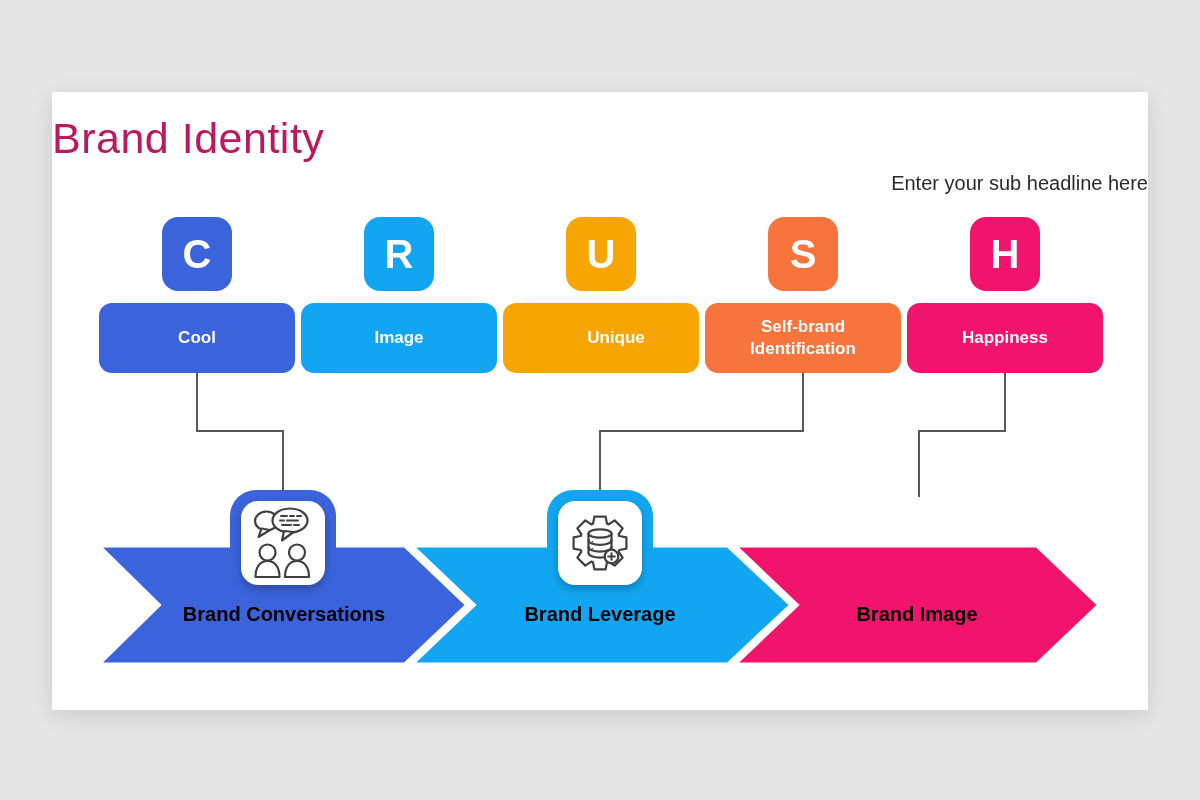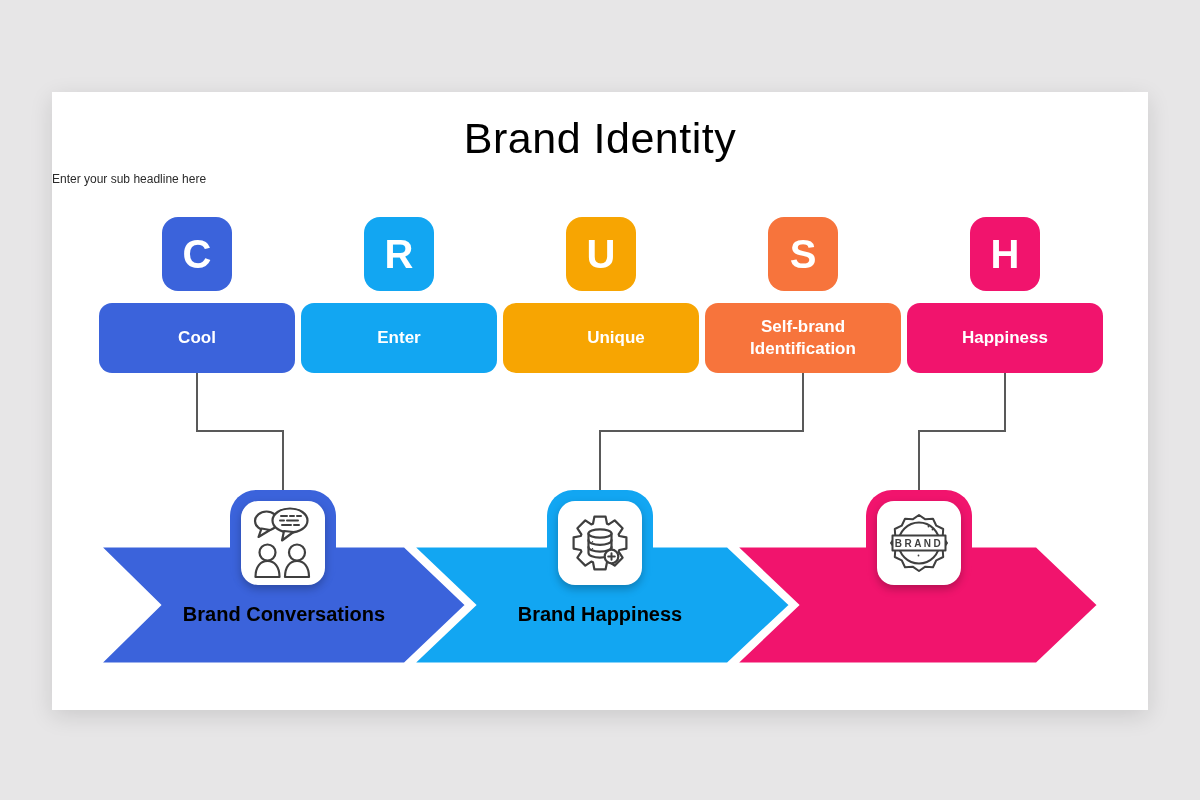--- a/index.html
+++ b/index.html
@@ -10,28 +10,27 @@
     position:relative;
     overflow:hidden;
   }
   .slide{
     position:absolute;left:52px;top:92px;width:1096px;height:618px;
     background:#FFFFFF;
     box-shadow:0 6px 22px rgba(0,0,0,0.12);
   }
   .title{
     position:absolute;left:0;right:0;top:22px;
-    text-align:center;
-    font-size:43px;font-weight:500;color:#000000;
+    font-size:43px;font-weight:500;color:#be185d;
     letter-spacing:0.5px;
   }
   .subtitle{
     position:absolute;left:0;right:0;top:80px;
-    text-align:left;
-    font-size:12px;font-weight:400;color:#2a2a2a;
+    text-align:right;
+    font-size:20px;font-weight:400;color:#2a2a2a;
   }
   .letter-box{
     position:absolute;top:125px;width:70px;height:74px;
     border-radius:16px;
     display:flex;align-items:center;justify-content:center;
     color:#fff;font-size:40px;font-weight:700;
   }
   .bar{
     position:absolute;top:211px;width:196px;height:70px;
     border-radius:13px;
@@ -81,21 +80,21 @@
       <span>S</span>
     </div>
   <div class="letter-box" style="left: 918px; background: rgb(241, 20, 109);">
       <span>H</span>
     </div>
 
   <div class="bar" style="left: 47px; background: rgb(59, 99, 219); border-radius: 13px;">
       <span>Cool</span>
     </div>
   <div class="bar" style="left: 249px; background: rgb(18, 166, 242);">
-      <span>Enter</span>
+      <span>Image</span>
     </div>
   <div class="bar" style="left: 451px; background: rgb(247, 165, 2); padding-left: 48px;">
       <span>Unique</span>
     </div>
   <div class="bar" style="left: 653px; background: rgb(247, 116, 60);">
       <span>Self-brand Identification</span>
     </div>
   <div class="bar" style="left: 855px; background: rgb(241, 20, 109);">
       <span>Happiness</span>
     </div>
@@ -138,30 +137,18 @@
         <path d="M21.5,30.2 c0,2.6 5.1,4.6 11.5,4.6 c6.4,0 11.5,-2 11.5,-4.6"></path>
         <path d="M21.5,37 c0,2.6 5.1,4.6 11.5,4.6 c6.4,0 11.5,-2 11.5,-4.6"></path>
         <circle cx="25.5" cy="31.8" r="0.7" fill="#3F3F3F" stroke="none"></circle>
         <circle cx="25.5" cy="38.6" r="0.7" fill="#3F3F3F" stroke="none"></circle>
         <circle cx="44.5" cy="46.5" r="6.8" fill="#FFFFFF"></circle>
         <path d="M41.2,46.5 h6.6 M44.5,43.2 v6.6" stroke-width="2"></path>
       </svg>
     </div>
   </div>
 
-  <div class="icon-box" style="left: 814px; background: rgb(241, 20, 109);">
-    <div class="icon-box-inner">
-      <svg width="64" height="64" viewBox="0 0 64 64" fill="none" stroke="#3F3F3F" stroke-width="2" stroke-linejoin="round">
-        <polygon fill="#FFFFFF" points="60,32 55.7,38.3 56.2,46 49.3,49.3 46,56.2 38.3,55.7 32,60 25.7,55.7 18,56.2 14.7,49.3 7.8,46 8.3,38.3 4,32 8.3,25.7 7.8,18 14.7,14.7 18,7.8 25.7,8.3 32,4 38.3,8.3 46,7.8 49.3,14.7 56.2,18 55.7,25.7"></polygon>
-        <circle cx="32" cy="32" r="20.5" fill="#FFFFFF"></circle>
-        <circle cx="41.5" cy="15.5" r="0.9" fill="#3F3F3F" stroke="none"></circle>
-        <circle cx="45.5" cy="18.5" r="0.9" fill="#3F3F3F" stroke="none"></circle>
-        <rect x="5.5" y="24.5" width="53" height="15" fill="#FFFFFF"></rect>
-        <text x="32" y="35.5" text-anchor="middle" fill="#3F3F3F" stroke="none" font-family="Liberation Sans, sans-serif" font-size="10" font-weight="700" letter-spacing="2.5">BRAND</text>
-        <circle cx="31.5" cy="44.5" r="0.9" fill="#3F3F3F" stroke="none"></circle>
-      </svg>
-    </div>
-  </div>
 
   <div class="arrow-label" style="left:82px">Brand Conversations</div>
-  <div class="arrow-label" style="left:398px">Brand Happiness</div>
+  <div class="arrow-label" style="left:398px">Brand Leverage</div>
+  <div class="arrow-label" style="left:715px">Brand Image</div>
 
 </div>
 
 </body></html>

